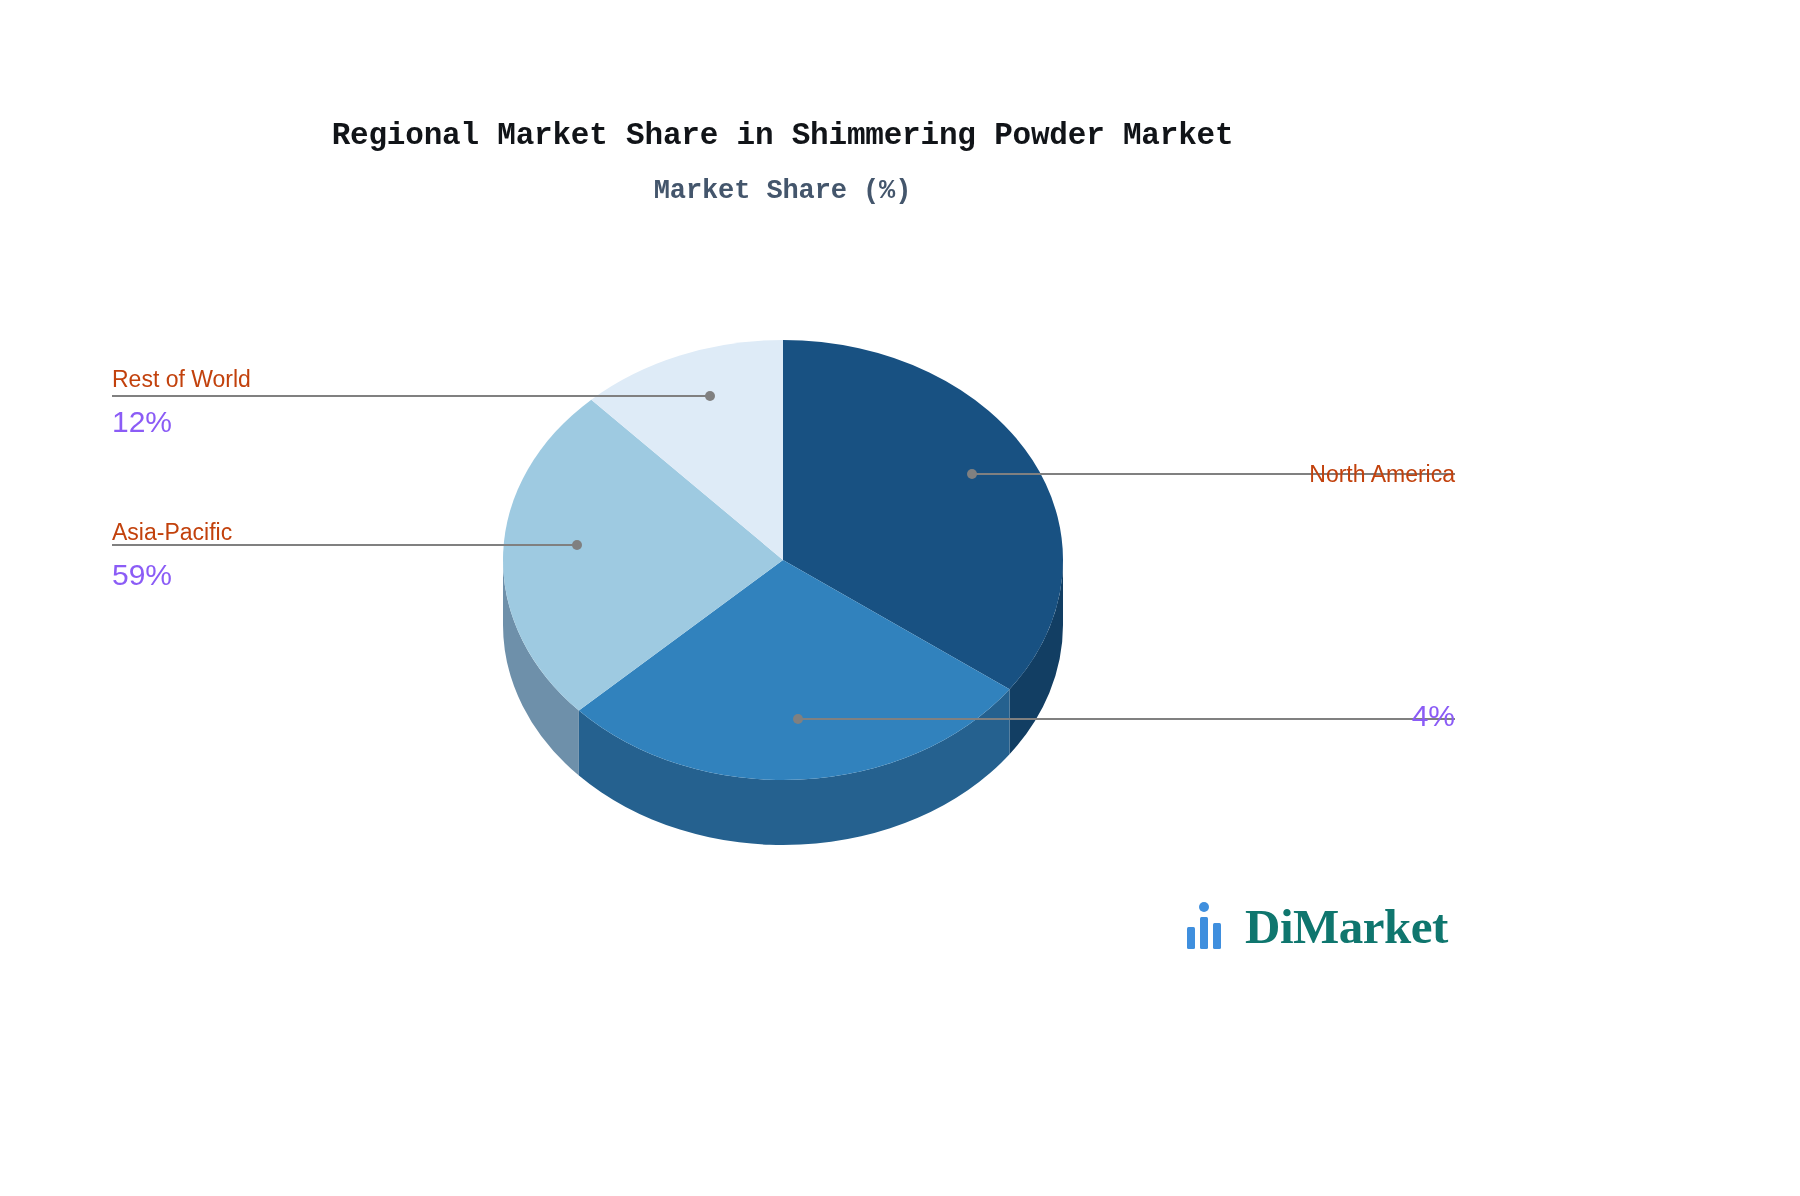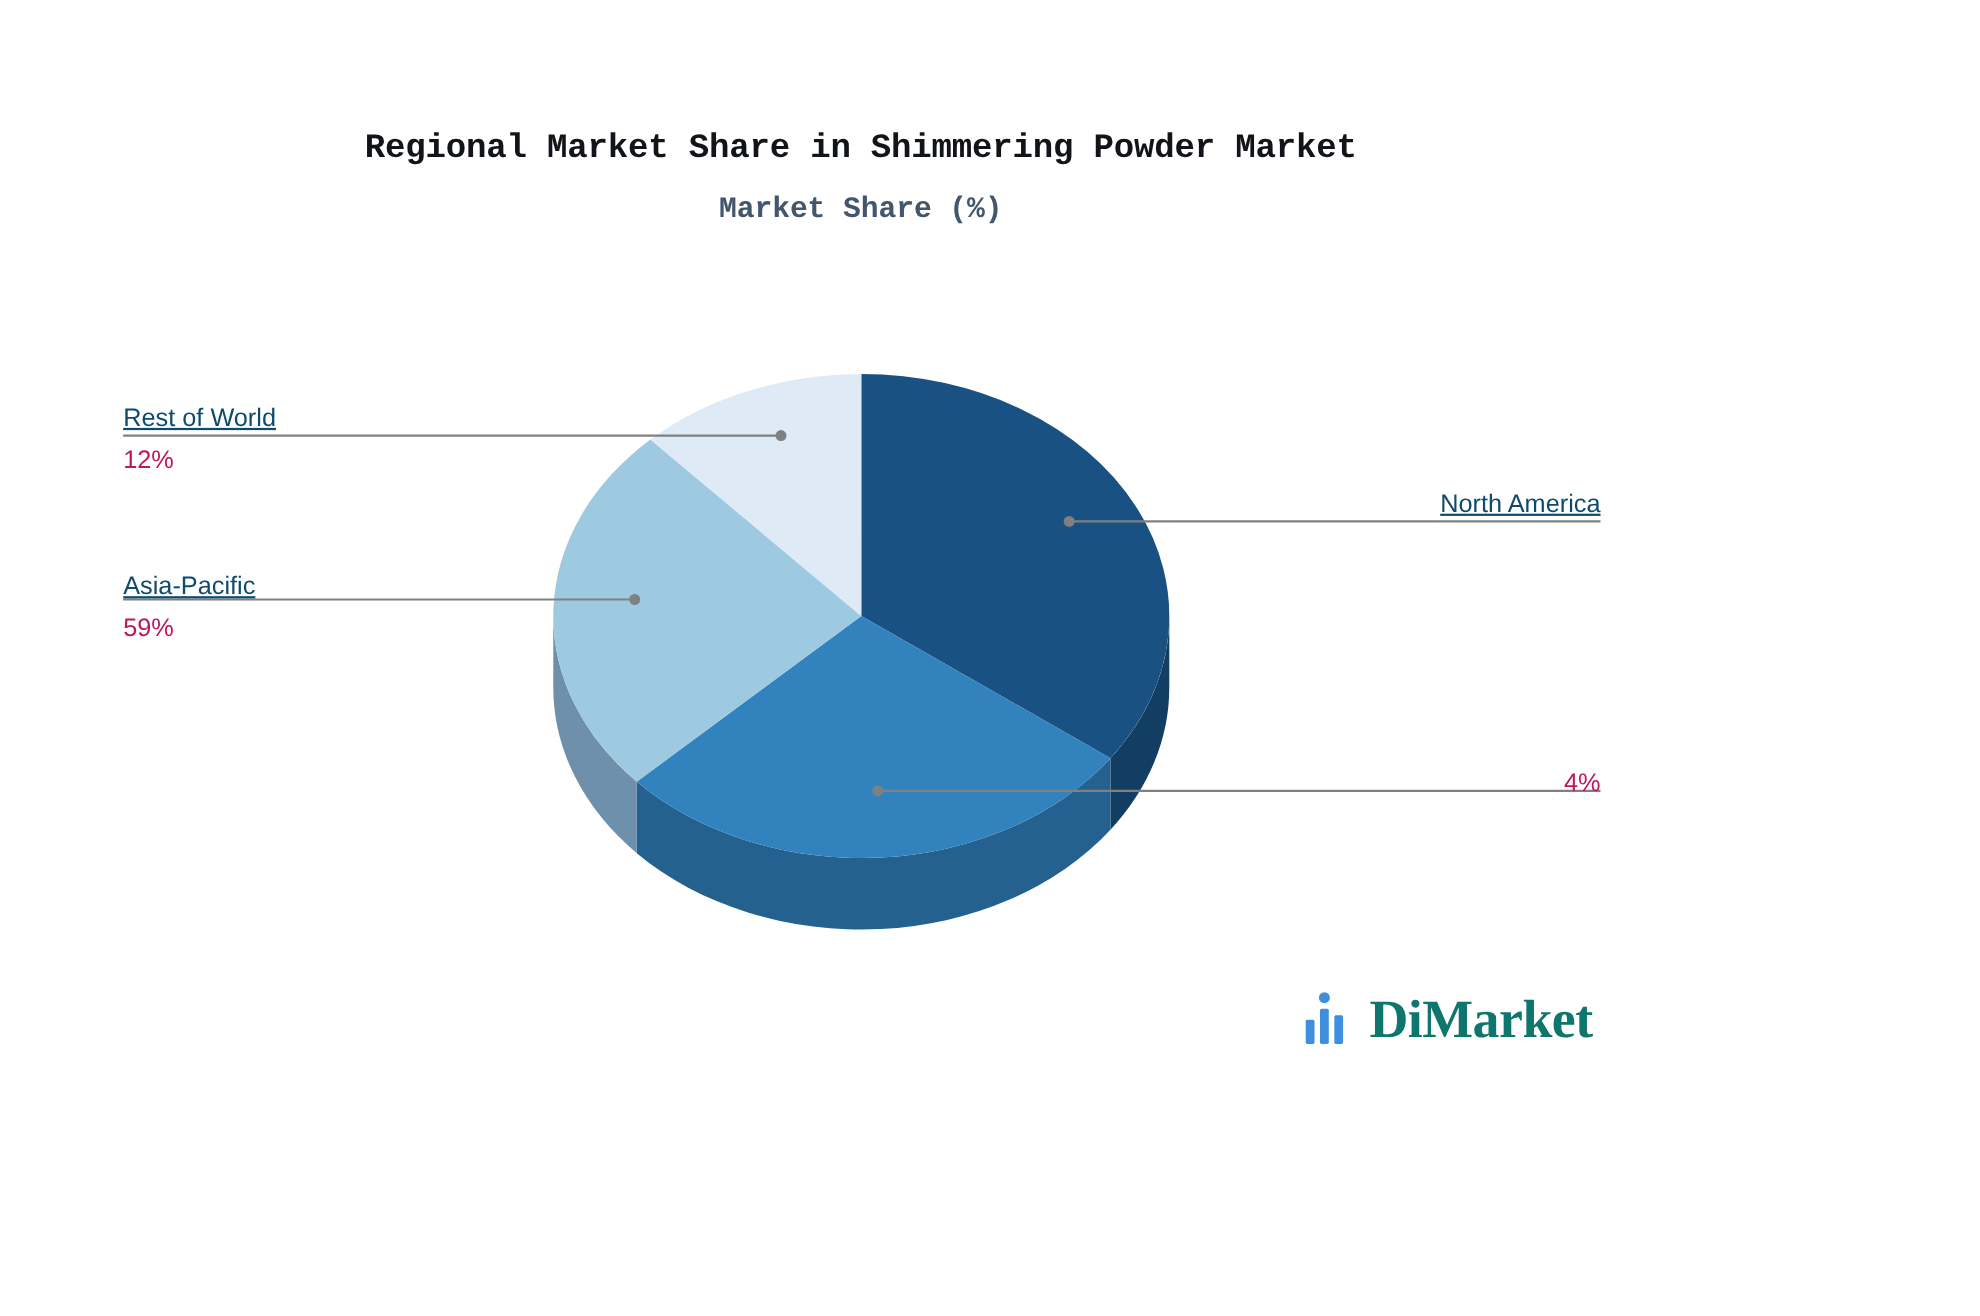--- a/index.html
+++ b/index.html
@@ -50,28 +50,27 @@
     margin: 22px 0 0 0;
   }
 
   
   .callout {
     position: absolute;
     pointer-events: none;
   }
   .callout .cname {
     font-size: 23px;
-    color: #0c4a6e;
+    color: #c2410c;
     white-space: nowrap;
     line-height: 1.25;
-    text-decoration: underline;
   }
   .callout .cval {
-    font-size: 23px;
-    color: #be185d;
+    font-size: 30px;
+    color: #8b5cf6;
     white-space: nowrap;
     line-height: 1.25;
     padding-top: 9px;
   }
   .callout.right { text-align: right; }
   .callout.left  { text-align: left; }
 
   
   .logo {
     position: absolute;
@@ -121,21 +120,21 @@
     <circle cx="577" cy="545" r="5"></circle>
     <circle cx="710" cy="396" r="5"></circle>
   </g>
 </svg>
 
 <div class="title-block">
   <div class="chart-title">Regional Market Share in Shimmering Powder Market</div>
   <div class="chart-subtitle">Market Share (%)</div>
 </div>
 
-<div class="callout right" style="left:1055px; top:443px; width:400px;">
+<div class="callout right" style="left:1055px; top:460px; width:400px;">
   <div class="cname">North America</div>
 </div>
 
 <div class="callout right" style="left:1055px; top:688px; width:400px;">
   <div class="cval">4%</div>
 </div>
 
 <div class="callout left" style="left:112px; top:518px; width:400px;">
   <div class="cname">Asia-Pacific</div>
   <div class="cval">59%</div>

